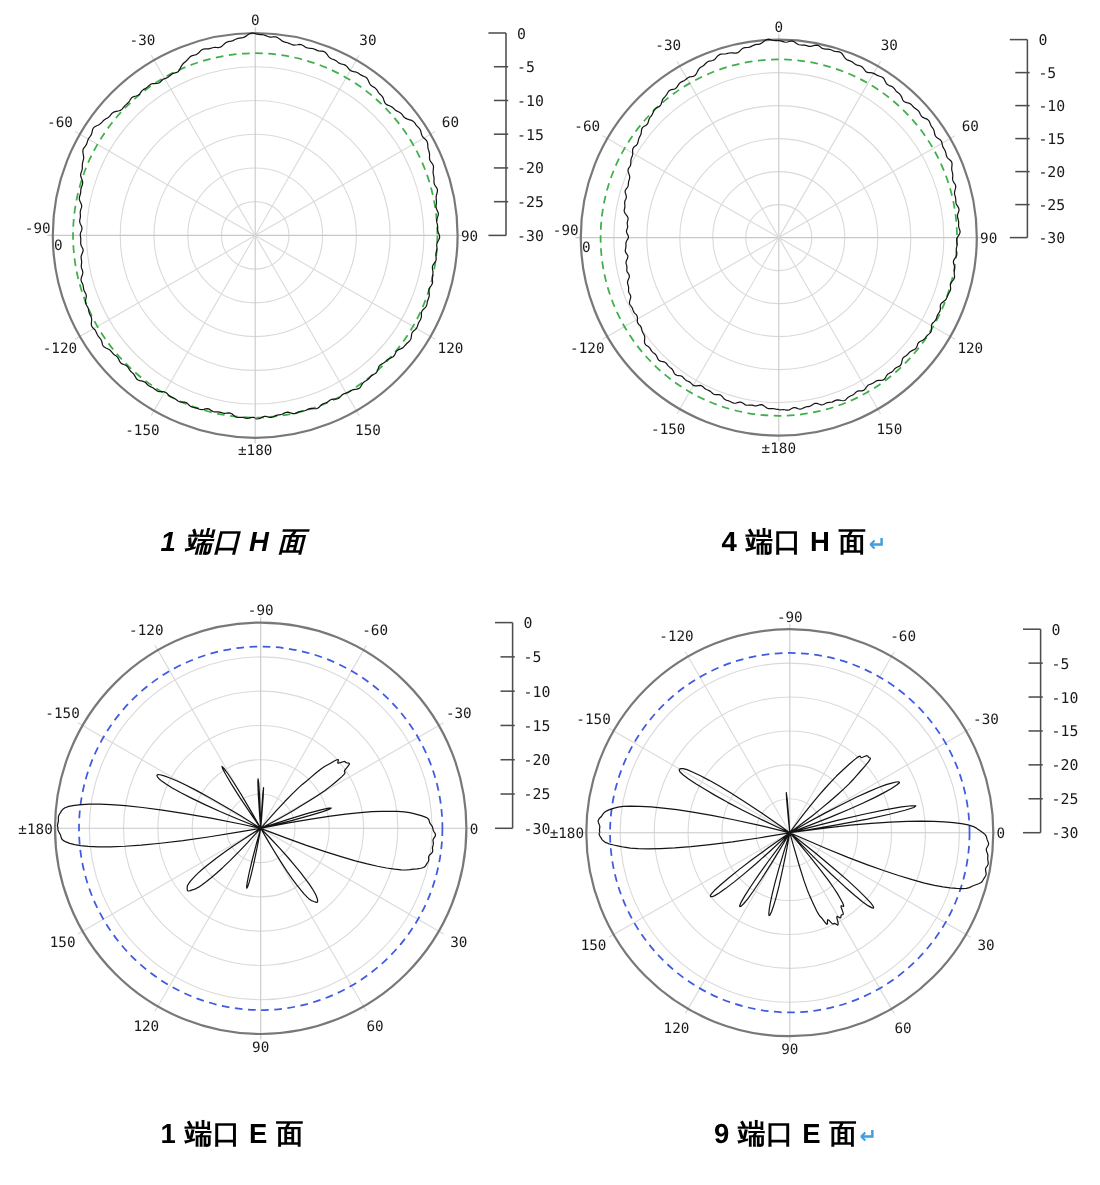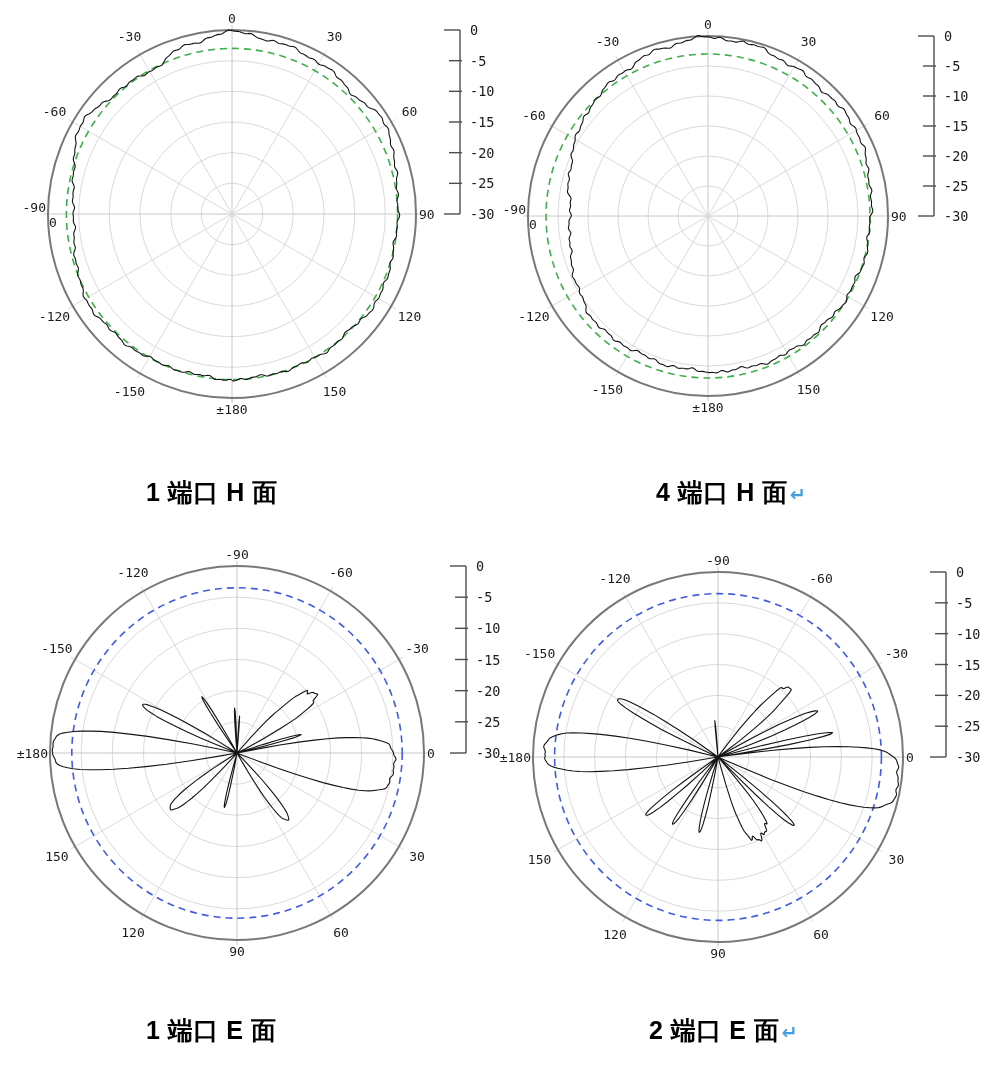--- a/index.html
+++ b/index.html
@@ -228,25 +228,25 @@
           <line x1="-11" y1="123.33333333333333" x2="2" y2="123.33333333333333" stroke="#4d4d4d" stroke-width="1.4"></line>
           <text x="10" y="128.3" text-anchor="start" font-size="13.5px" class="svg-label">-20</text>
           <line x1="-11" y1="154.16666666666666" x2="2" y2="154.16666666666666" stroke="#4d4d4d" stroke-width="1.4"></line>
           <text x="10" y="159.2" text-anchor="start" font-size="13.5px" class="svg-label">-25</text>
           <line x1="-16" y1="185" x2="0" y2="185" stroke="#4d4d4d" stroke-width="1.4"></line>
           <text x="10" y="190.0" text-anchor="start" font-size="13.5px" class="svg-label">-30</text>
         </g>
       </g>
     </svg>
 
-  <div class="caption" style="left:146px; top:476px;">
+  <div class="caption" style="left:146px; top:476px;font-style:italic;">
     <span>1 端口 H 面</span>
   </div>
   <div class="caption" style="left:656px; top:476px;">
     <span>4 端口 H 面</span><span class="ret">↵</span>
   </div>
   <div class="caption" style="left:146px; top:1014px;">
     <span>1 端口 E 面</span>
   </div>
   <div class="caption" style="left:649px; top:1014px;">
-    <span>2 端口 E 面</span><span class="ret">↵</span>
+    <span>9 端口 E 面</span><span class="ret">↵</span>
   </div>
 </div>
 
 </body></html>

